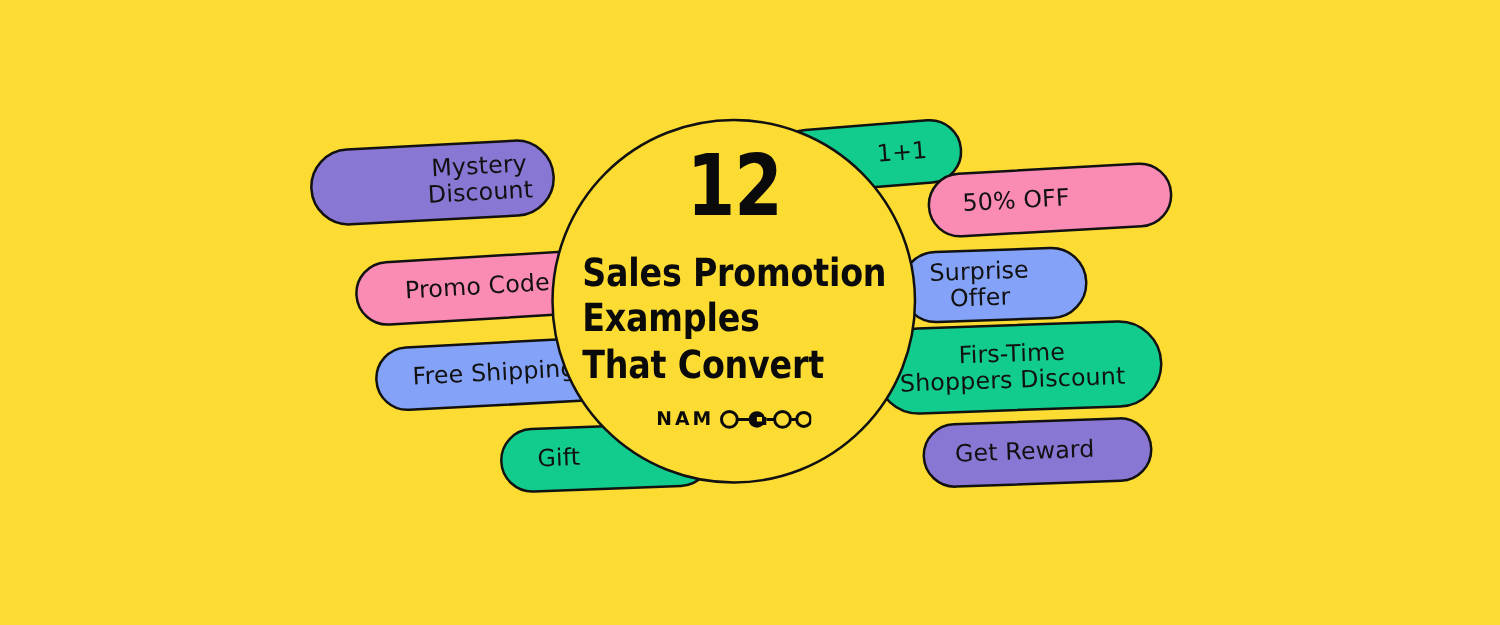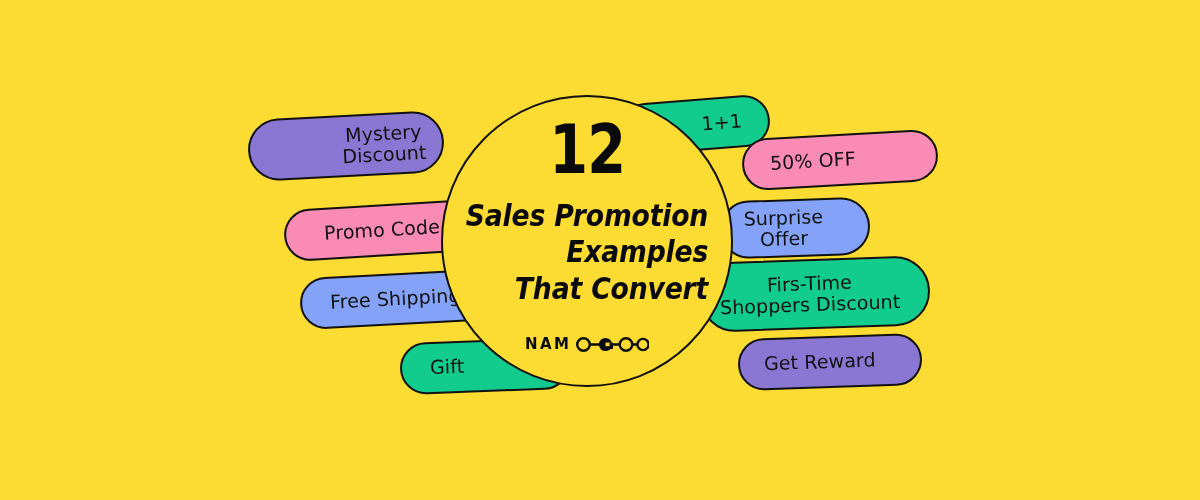--- a/index.html
+++ b/index.html
@@ -89,42 +89,41 @@
     position:absolute;
     left:441px;top:95px;
     width:292px;height:292px;
     border-radius:50%;
     background:#FCDB32;
     border:2.2px solid #111;
     box-sizing:border-box;
     display:flex;flex-direction:column;
     align-items:center;justify-content:flex-start;
     padding-top:20px;
-    gap:13px;
   }
   #headline-number{
     font-family:"DejaVu Sans", sans-serif;
     font-weight:bold;
     font-size:68px;
     line-height:0.98;
     color:#0a0a0a;
     letter-spacing:-1px;
     transform:scaleX(0.82);
   }
   .headline-line{
     font-family:"DejaVu Sans", sans-serif;
     font-weight:bold;
     font-size:31px;
     line-height:1.18;
     color:#0a0a0a;
     white-space:nowrap;
     transform:scaleX(0.86);
     letter-spacing:-0.2px;
   }
-  #headline-lines{margin-top:0;text-align:right;font-style:italic;}
+  #headline-lines{margin-top:17px;text-align:left;}
 
   
   #brand-logo{
     margin-top:16px;
     display:flex;align-items:flex-end;justify-content:center;
   }
   #brand-logo svg{display:block;}
 </style>
 </head>
 <body>

